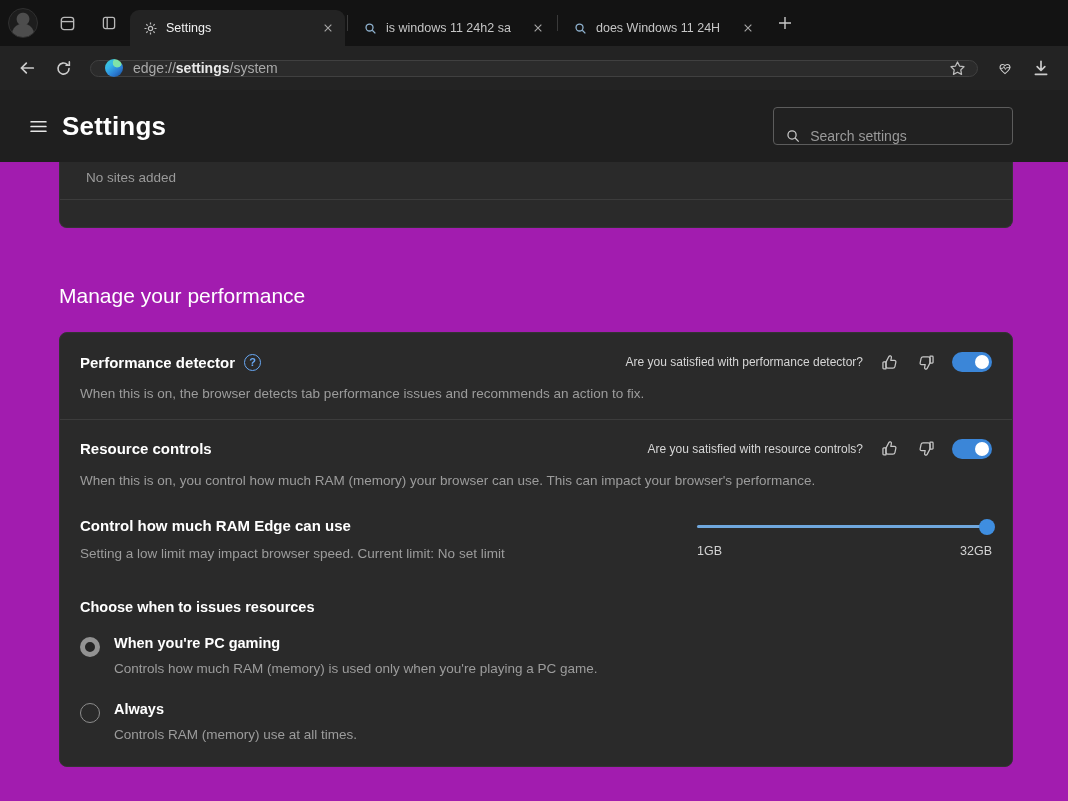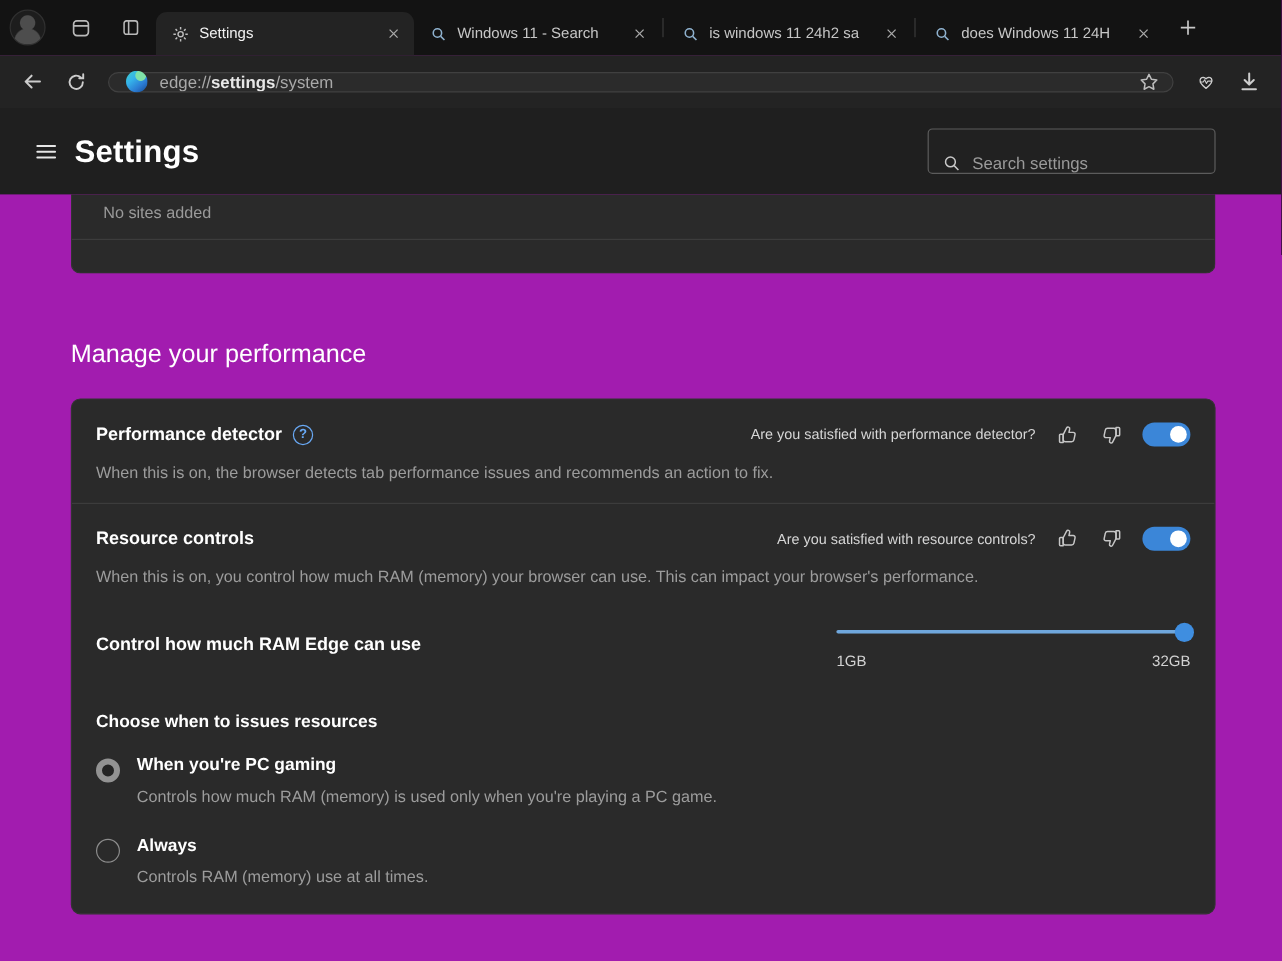--- a/index.html
+++ b/index.html
@@ -65,21 +65,21 @@
   .row-actions { display:flex; align-items:center; gap:15px; }
   .feedback { font-size:12px; color:#d6d6d6; }
   .thumb { width:22px; height:22px; display:flex; align-items:center; justify-content:center; color:#c6c6c6; border-radius:5px; }
   .toggle { width:40px; height:20px; border-radius:10px; background:#3f3f3f; position:relative; flex:0 0 auto; }
   .toggle.on { background:#3b86d8; }
   .toggle .knob { position:absolute; top:3px; left:3px; width:14px; height:14px; border-radius:50%; background:#d8d8d8; }
   .toggle.on .knob { left:auto; right:3px; background:#ffffff; }
   .row-desc { font-size:13.5px; color:#9c9c9c; margin-top:12px; line-height:1.3; }
   .divider { height:1px; background:#3c3c3c; margin:0; }
 
-  .slider-row { display:flex; align-items:center; justify-content:space-between; padding-top:12px;gap:25px; }
+  .slider-row { display:flex; align-items:flex-start; justify-content:space-between; padding-top:12px;gap:25px; }
   .slider-row .row-desc { margin-top:11px; }
   .slider-block { width:295px; padding-top:8px; flex:0 0 auto; }
   .slider-track { position:relative; height:3px; border-radius:2px; background:#3f3f3f; }
   .slider-fill { position:absolute; left:0; top:0; bottom:0; border-radius:2px; background:#6fa7dd; }
   .slider-thumb { position:absolute; right:-3px; top:50%; transform:translateY(-50%); width:16px; height:16px; border-radius:50%; background:#3f8ee0; }
   .slider-labels { display:flex; justify-content:space-between; margin-top:16px; font-size:12.5px; color:#d2d2d2; }
 
   .group-title-row { padding:20px 20px 4px; }
   .group-title { font-size:14.5px; font-weight:700; color:#fff; }
 
@@ -121,34 +121,20 @@
         </svg>
       </span>
       <span class="tab-label">Settings</span>
       <span class="tab-close">
         <svg width="10" height="10" viewBox="0 0 12 12" stroke="currentColor" stroke-width="1.3">
             <path d="M2 2l8 8M10 2l-8 8"></path>
           </svg>
       </span>
     </div>
 
-    <div class="tab">
-      <span class="tab-fav search-fav">
-        <svg width="13" height="13" viewBox="0 0 16 16" fill="none" stroke="currentColor" stroke-width="1.6">
-          <circle cx="6.8" cy="6.8" r="4.3"></circle>
-            <path d="M10.2 10.2L14 14"></path>
-        </svg>
-      </span>
-      <span class="tab-label">Windows 11 - Search</span>
-      <span class="tab-close">
-        <svg width="10" height="10" viewBox="0 0 12 12" stroke="currentColor" stroke-width="1.3">
-            <path d="M2 2l8 8M10 2l-8 8"></path>
-          </svg>
-      </span>
-    </div>
 
     <div class="tab-sep"></div>
 
     <div class="tab">
       <span class="tab-fav search-fav">
         <svg width="13" height="13" viewBox="0 0 16 16" fill="none" stroke="currentColor" stroke-width="1.6">
           <circle cx="6.8" cy="6.8" r="4.3"></circle>
             <path d="M10.2 10.2L14 14"></path>
         </svg>
       </span>
@@ -305,20 +291,21 @@
                 <span class="knob"></span>
               </div>
           </div>
         </div>
         <div class="row-desc">When this is on, you control how much RAM (memory) your browser can use. This can impact your browser's performance.</div>
       </div>
 
       <div class="row slider-row">
         <div class="slider-texts">
           <div class="row-title">Control how much RAM Edge can use</div>
+          <div class="row-desc">Setting a low limit may impact browser speed. Current limit: No set limit</div>
         </div>
         <div class="slider-block">
           <div class="slider-track">
             <div class="slider-fill" style="width: 100%;"></div>
             <div class="slider-thumb"></div>
           </div>
           <div class="slider-labels">
             <span>1GB</span>
             <span>32GB</span>
           </div>

